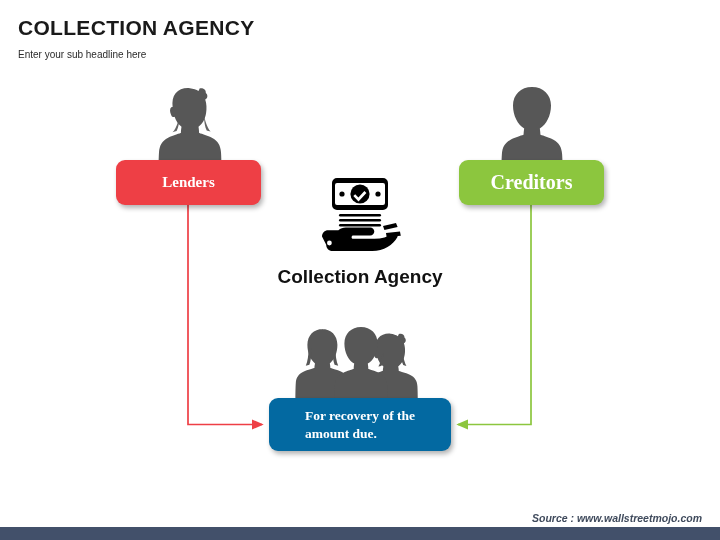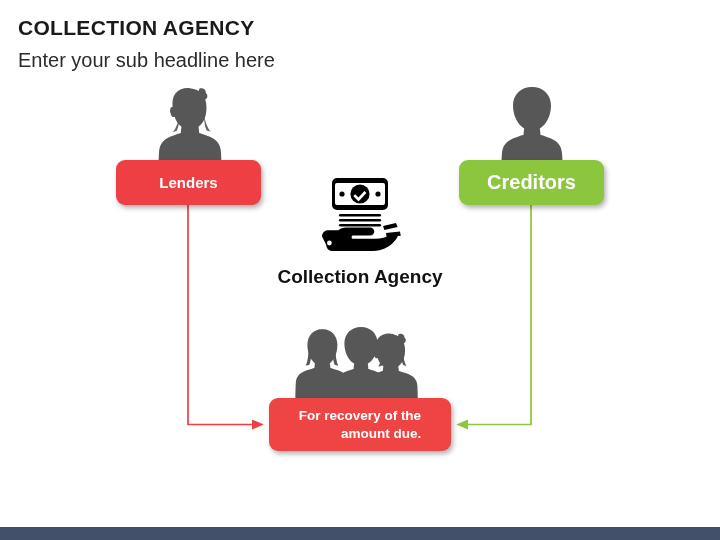--- a/index.html
+++ b/index.html
@@ -30,21 +30,21 @@
     font-size: 21px;
     font-weight: bold;
     color: #1a1a1a;
     letter-spacing: 0.3px;
     white-space: nowrap;
   }
   .subtitle {
     position: absolute;
     left: 18px;
     top: 49px;
-    font-size: 20px;
+    font-size: 10px;
     font-weight: normal;
     color: #2b2b2b;
     white-space: nowrap;
   }
 
   
   .connectors {
     position: absolute;
     left: 0;
     top: 0;
@@ -59,24 +59,25 @@
   }
 
   
   .box {
     position: absolute;
     border-radius: 9px;
     box-shadow: 2px 3px 5px rgba(0,0,0,0.30);
     display: flex;
     align-items: center;
     justify-content: center;
-    text-align: right;
+    text-align: left;
     color: #ffffff;
     font-weight: bold;
     box-sizing: border-box;
+    font-family: Liberation Serif, serif;
   }
   .box-lenders {
     left: 116px;
     top: 160px;
     width: 145px;
     height: 45px;
     background: #ee3f45;
     font-size: 15px;
   }
   .box-creditors {
@@ -85,21 +86,21 @@
     width: 145px;
     height: 45px;
     background: #8cc63e;
     font-size: 20px;
   }
   .box-recovery {
     left: 269px;
     top: 398px;
     width: 182px;
     height: 53px;
-    background: #ef4444;
+    background: #0369a1;
     font-size: 13.5px;
     line-height: 1.32;
     padding: 0 10px;
   }
 
   
   .agency-icon {
     position: absolute;
     left: 317px;
     top: 176px;
@@ -261,15 +262,16 @@
     </g>
   </svg>
 
   <div class="box box-recovery">
     <span>
       <span>For recovery of the</span><br>
       <span>amount due.</span>
     </span>
   </div>
 
+  <div class="source">Source : www.wallstreetmojo.com</div>
   <div class="footer-bar"></div>
 
 </div>
 
 </body></html>

